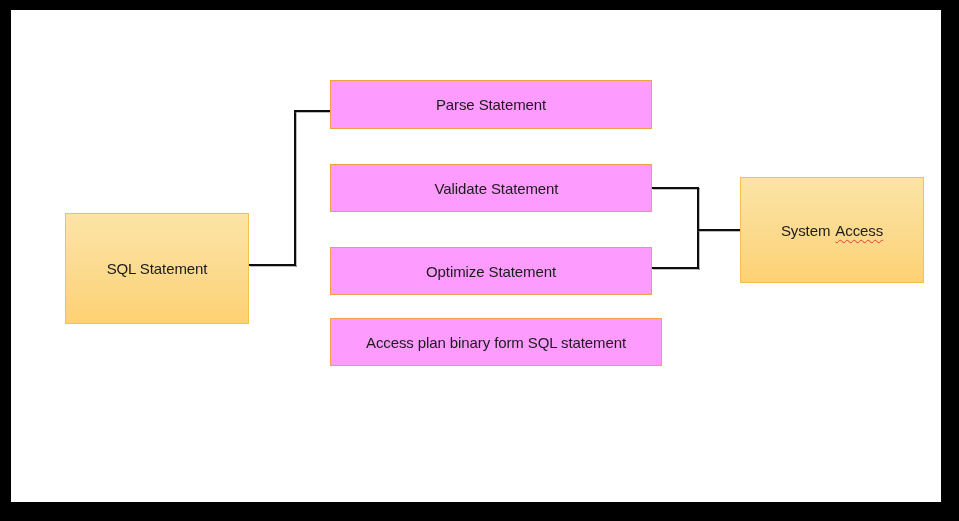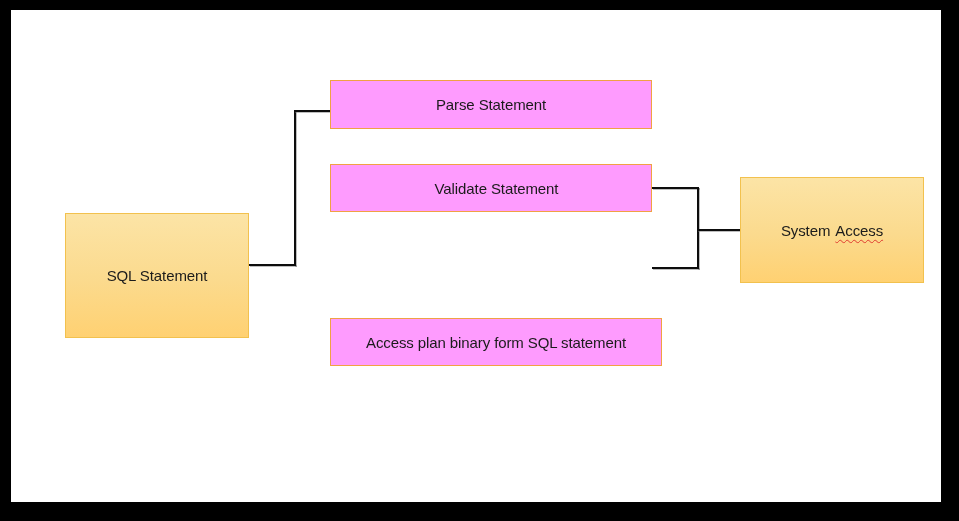--- a/index.html
+++ b/index.html
@@ -31,21 +31,21 @@
     letter-spacing: -0.1px;
   }
   .node-pink {
     background: #fe9bfe;
     border: 1.5px solid #f0a144;
   }
   .node-gold {
     background: linear-gradient(to bottom, #fce4a6 0%, #fbda8d 55%, #ffd172 100%);
     border: 1.5px solid #f2c14e;
   }
-  .node-sql       { left: 54px;  top: 203px; width: 184px; height: 125px; }
+  .node-sql       { left: 54px;  top: 203px; width: 184px; height: 111px; }
   .node-parse     { left: 319px; top: 70px;  width: 322px; height: 49px; }
   .node-validate  { left: 319px; top: 154px; width: 322px; height: 48px; padding-left: 11px; }
   .node-optimize  { left: 319px; top: 237px; width: 322px; height: 48px; }
   .node-access    { left: 319px; top: 308px; width: 332px; height: 48px; }
   .node-execution { left: 319px; top: 393px; width: 322px; height: 48px; }
   .node-catalog   { left: 729px; top: 167px; width: 184px; height: 106px; }
   .node-label { display: inline-flex; gap: 5px; justify-content: center; }
   .misspelled {
     text-decoration: underline wavy #e03b30;
     text-decoration-thickness: 1px;
@@ -83,20 +83,23 @@
     </div>
 
     <div class="node node-pink node-parse">
       <span>Parse Statement</span>
     </div>
 
     <div class="node node-pink node-validate">
       <span>Validate Statement</span>
     </div>
 
+    <div class="node node-pink node-optimize">
+      <span>Optimize Statement</span>
+    </div>
 
     <div class="node node-pink node-access">
       <span>Access plan binary form SQL statement</span>
     </div>
 
 
     <div class="node node-gold node-catalog">
       <span class="node-label">
         <span>System</span>
         <span class="misspelled">Access</span>

